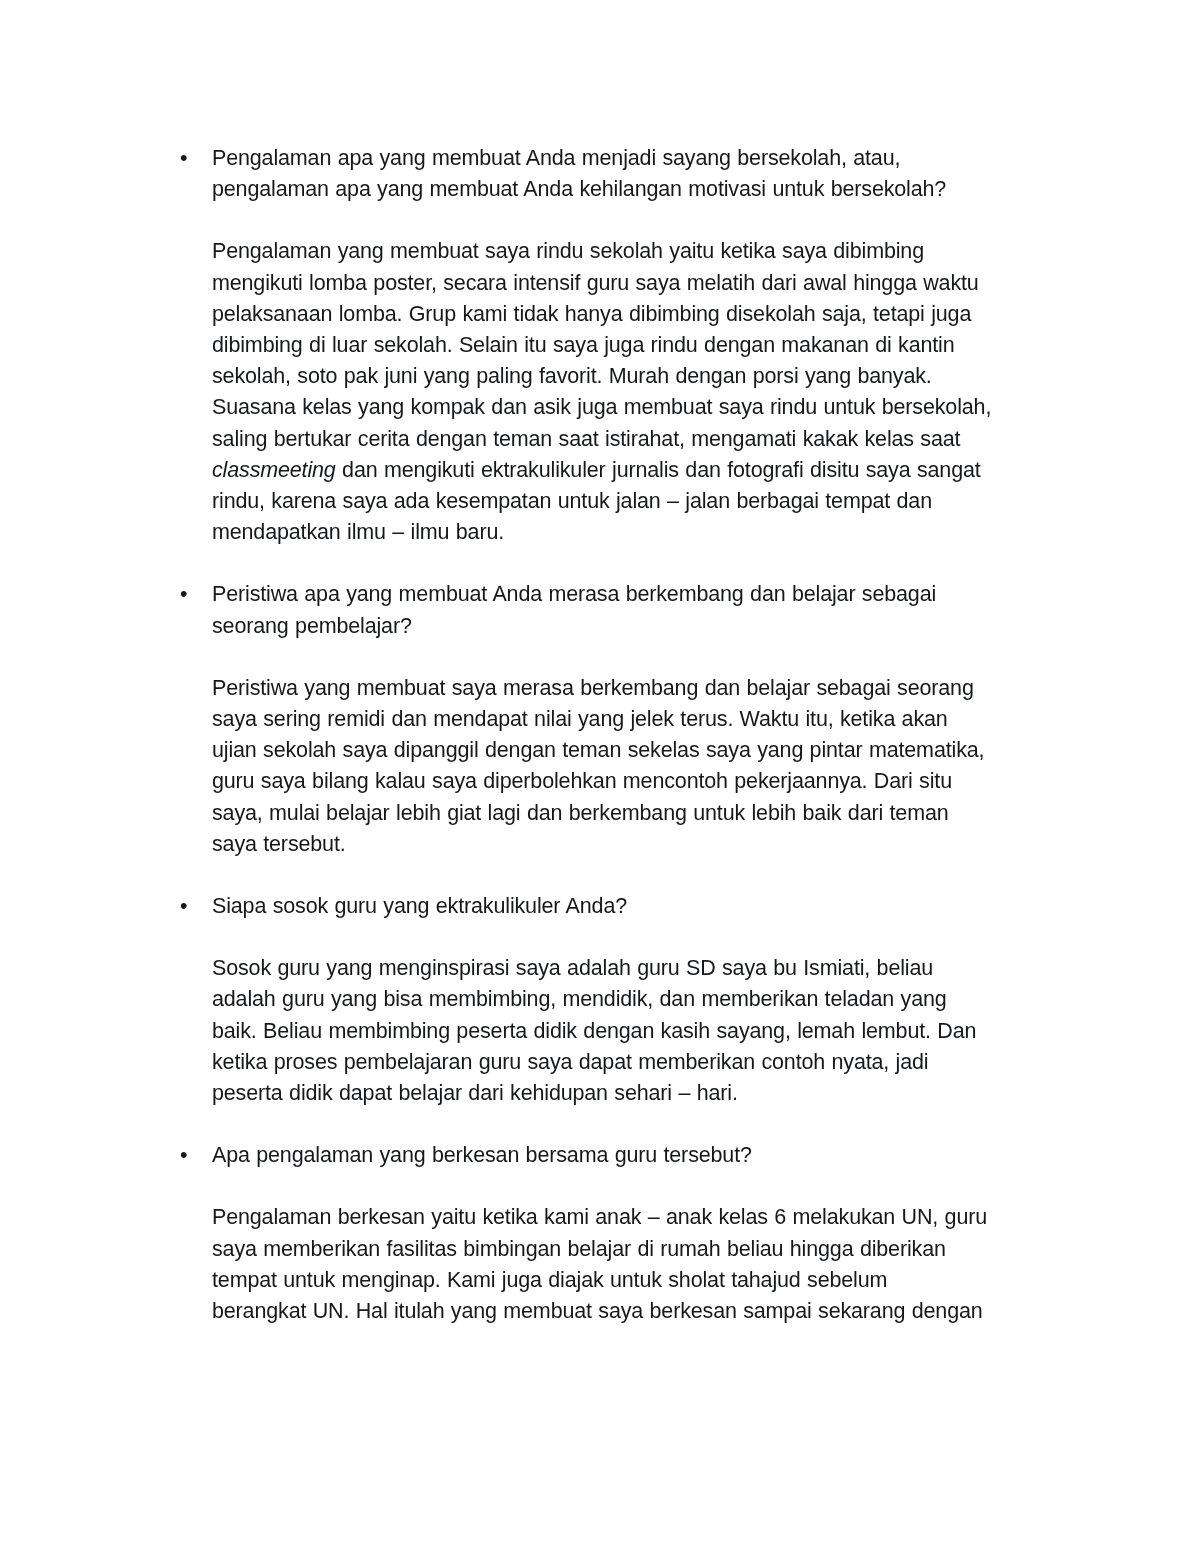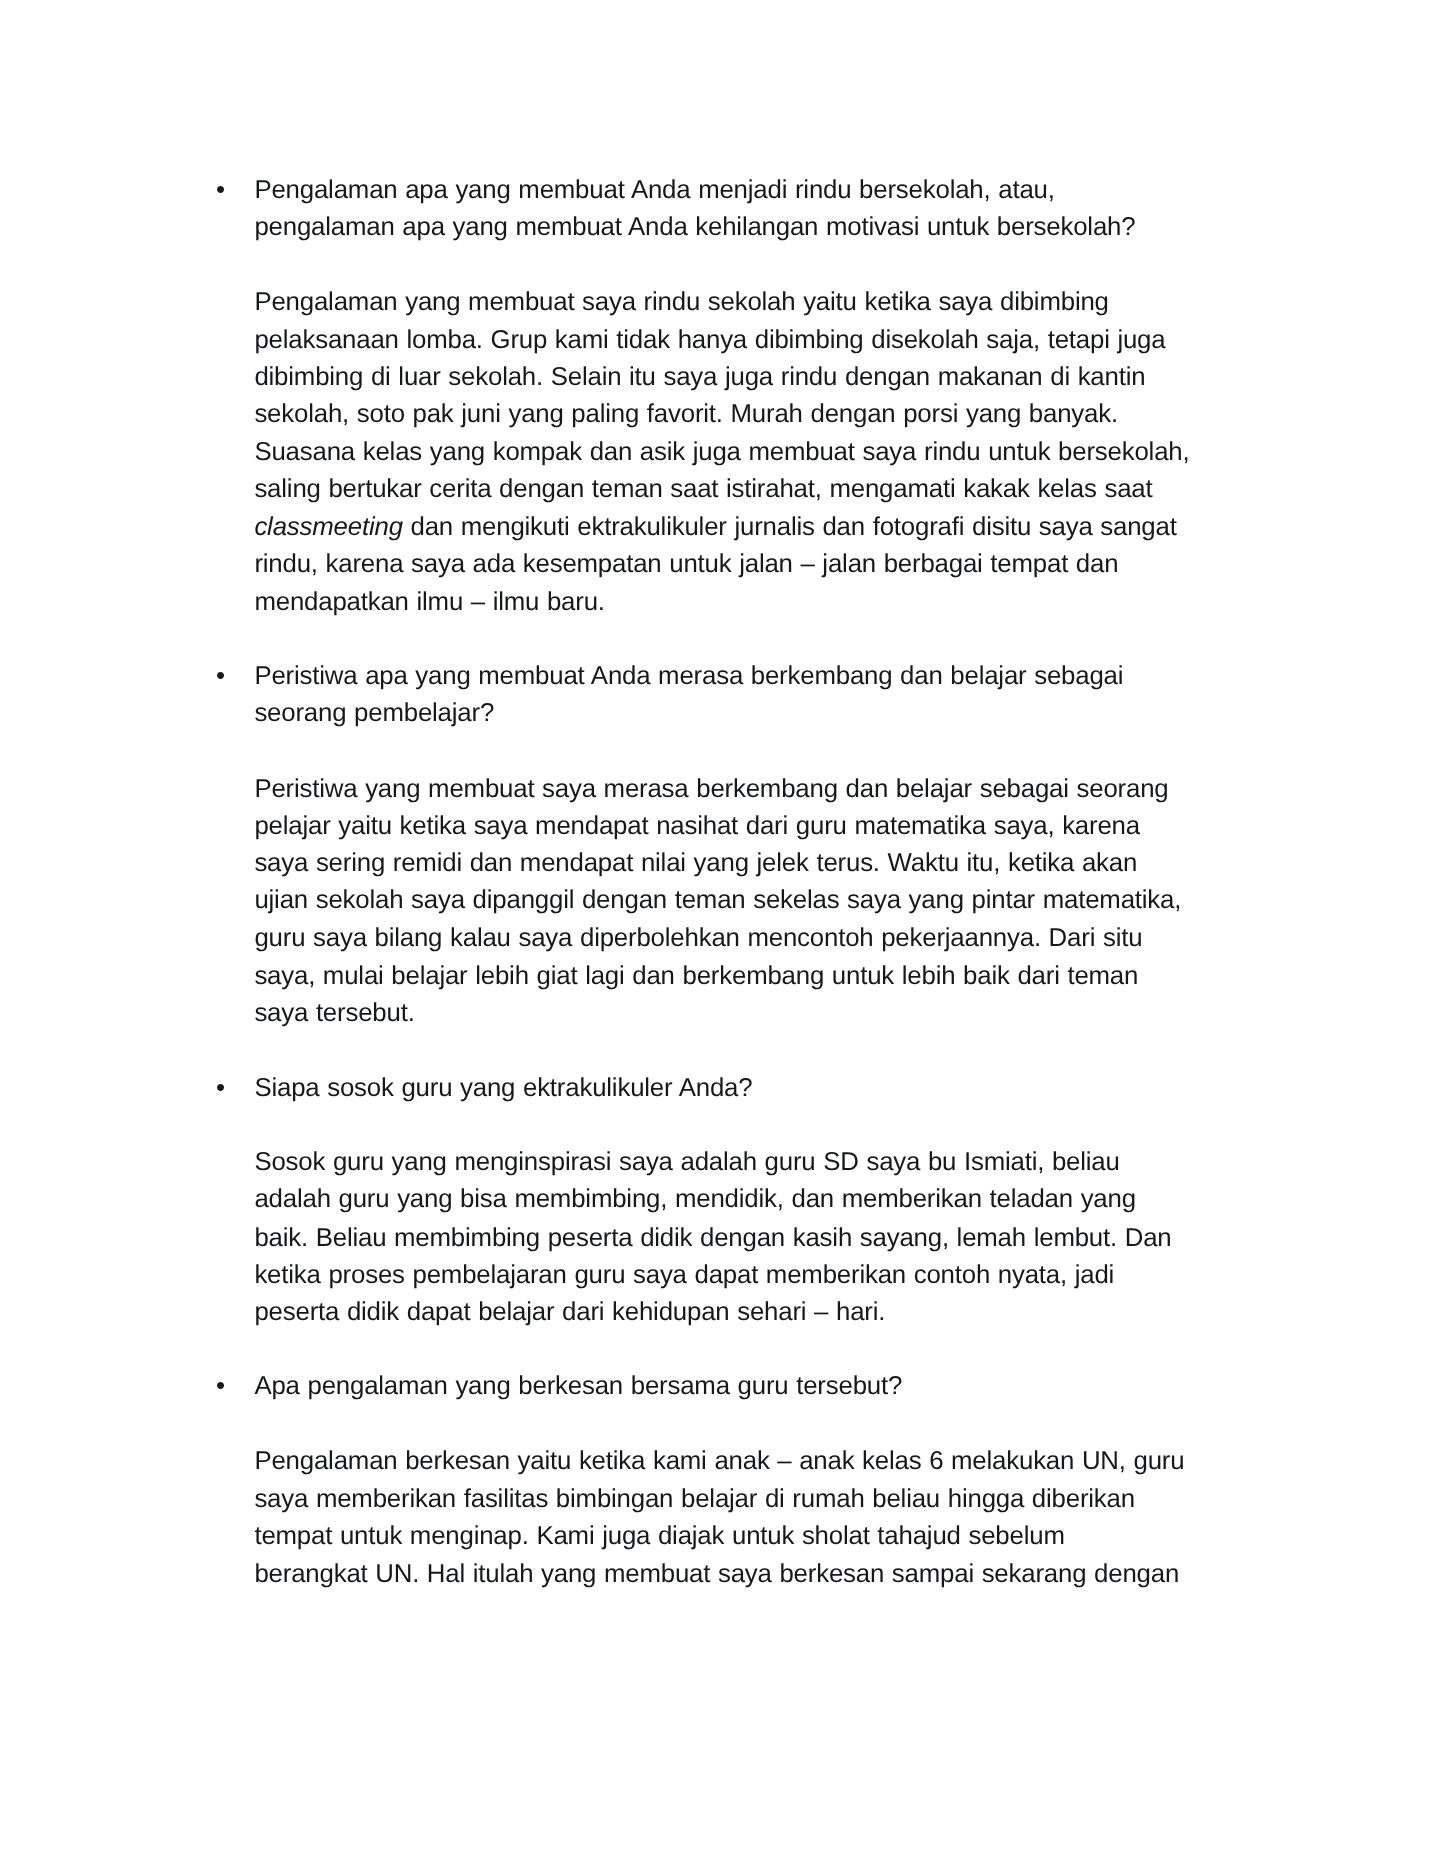--- a/index.html
+++ b/index.html
@@ -55,45 +55,45 @@
   .it { font-style: italic; margin-top: 20px; }
 </style>
 </head>
 <body>
 
 <div class="page">
   <div class="doc-body">
 
     <div class="block bullet-item">
       <span class="bullet-dot">•</span>
-      <span class="line">Pengalaman apa yang membuat Anda menjadi rindu bersekolah, atau,</span>
+      <span class="line">Pengalaman apa yang membuat Anda menjadi sayang bersekolah, atau,</span>
       <span class="line">pengalaman apa yang membuat Anda kehilangan motivasi untuk bersekolah?</span>
     </div>
 
     <div class="block answer">
       <span class="line">Pengalaman yang membuat saya rindu sekolah yaitu ketika saya dibimbing</span>
+      <span class="line">mengikuti lomba poster, secara intensif guru saya melatih dari awal hingga waktu</span>
       <span class="line">pelaksanaan lomba. Grup kami tidak hanya dibimbing disekolah saja, tetapi juga</span>
       <span class="line">dibimbing di luar sekolah. Selain itu saya juga rindu dengan makanan di kantin</span>
       <span class="line">sekolah, soto pak juni yang paling favorit. Murah dengan porsi yang banyak.</span>
       <span class="line">Suasana kelas yang kompak dan asik juga membuat saya rindu untuk bersekolah,</span>
       <span class="line">saling bertukar cerita dengan teman saat istirahat, mengamati kakak kelas saat</span>
       <span class="line"><span class="it">classmeeting</span><span> dan mengikuti ektrakulikuler jurnalis dan fotografi disitu saya sangat</span></span>
       <span class="line">rindu, karena saya ada kesempatan untuk jalan – jalan berbagai tempat dan</span>
       <span class="line">mendapatkan ilmu – ilmu baru.</span>
     </div>
 
     <div class="block bullet-item">
       <span class="bullet-dot">•</span>
       <span class="line">Peristiwa apa yang membuat Anda merasa berkembang dan belajar sebagai</span>
       <span class="line">seorang pembelajar?</span>
     </div>
 
     <div class="block answer">
       <span class="line">Peristiwa yang membuat saya merasa berkembang dan belajar sebagai seorang</span>
-      <span class="line">pelajar yaitu ketika saya mendapat nasihat dari guru matematika saya, karena</span>
       <span class="line">saya sering remidi dan mendapat nilai yang jelek terus. Waktu itu, ketika akan</span>
       <span class="line">ujian sekolah saya dipanggil dengan teman sekelas saya yang pintar matematika,</span>
       <span class="line">guru saya bilang kalau saya diperbolehkan mencontoh pekerjaannya. Dari situ</span>
       <span class="line">saya, mulai belajar lebih giat lagi dan berkembang untuk lebih baik dari teman</span>
       <span class="line">saya tersebut.</span>
     </div>
 
     <div class="block bullet-item">
       <span class="bullet-dot">•</span>
       <span class="line">Siapa sosok guru yang ektrakulikuler Anda?</span>

